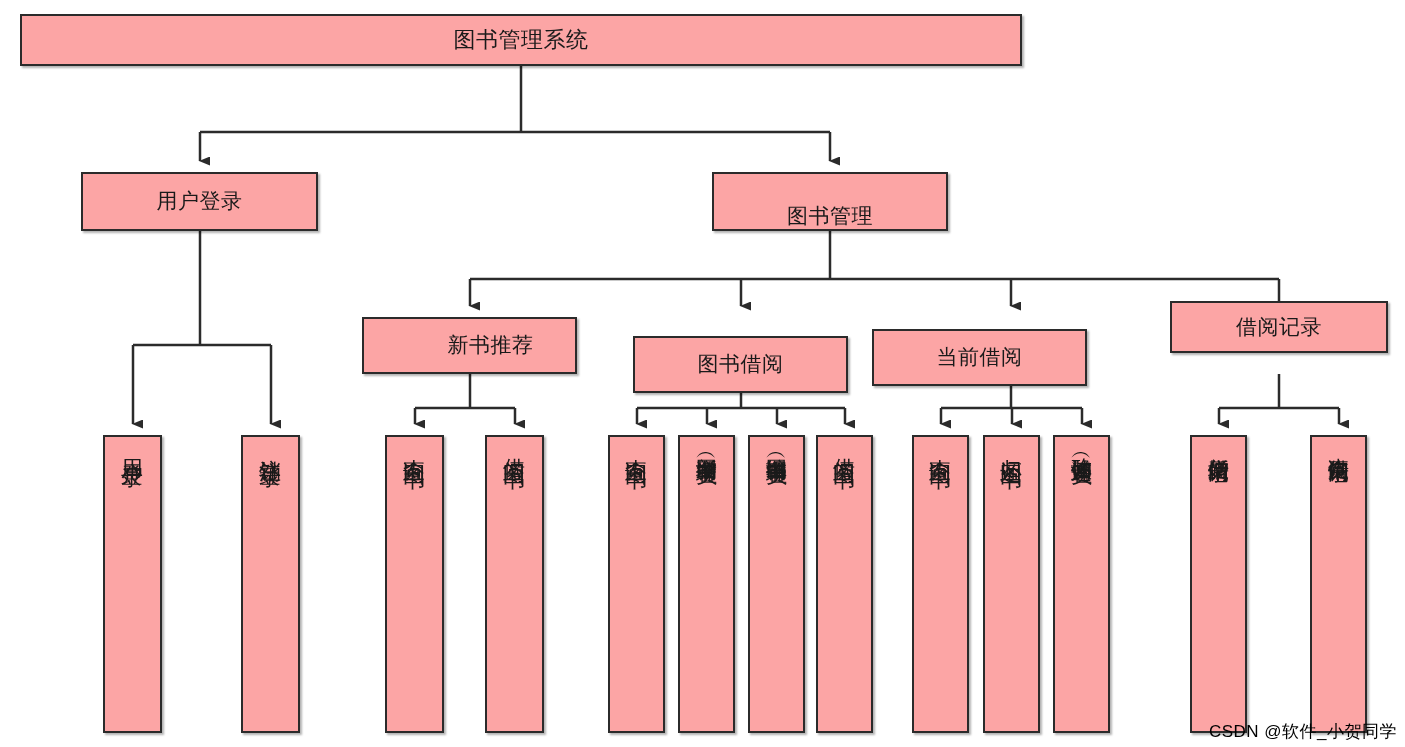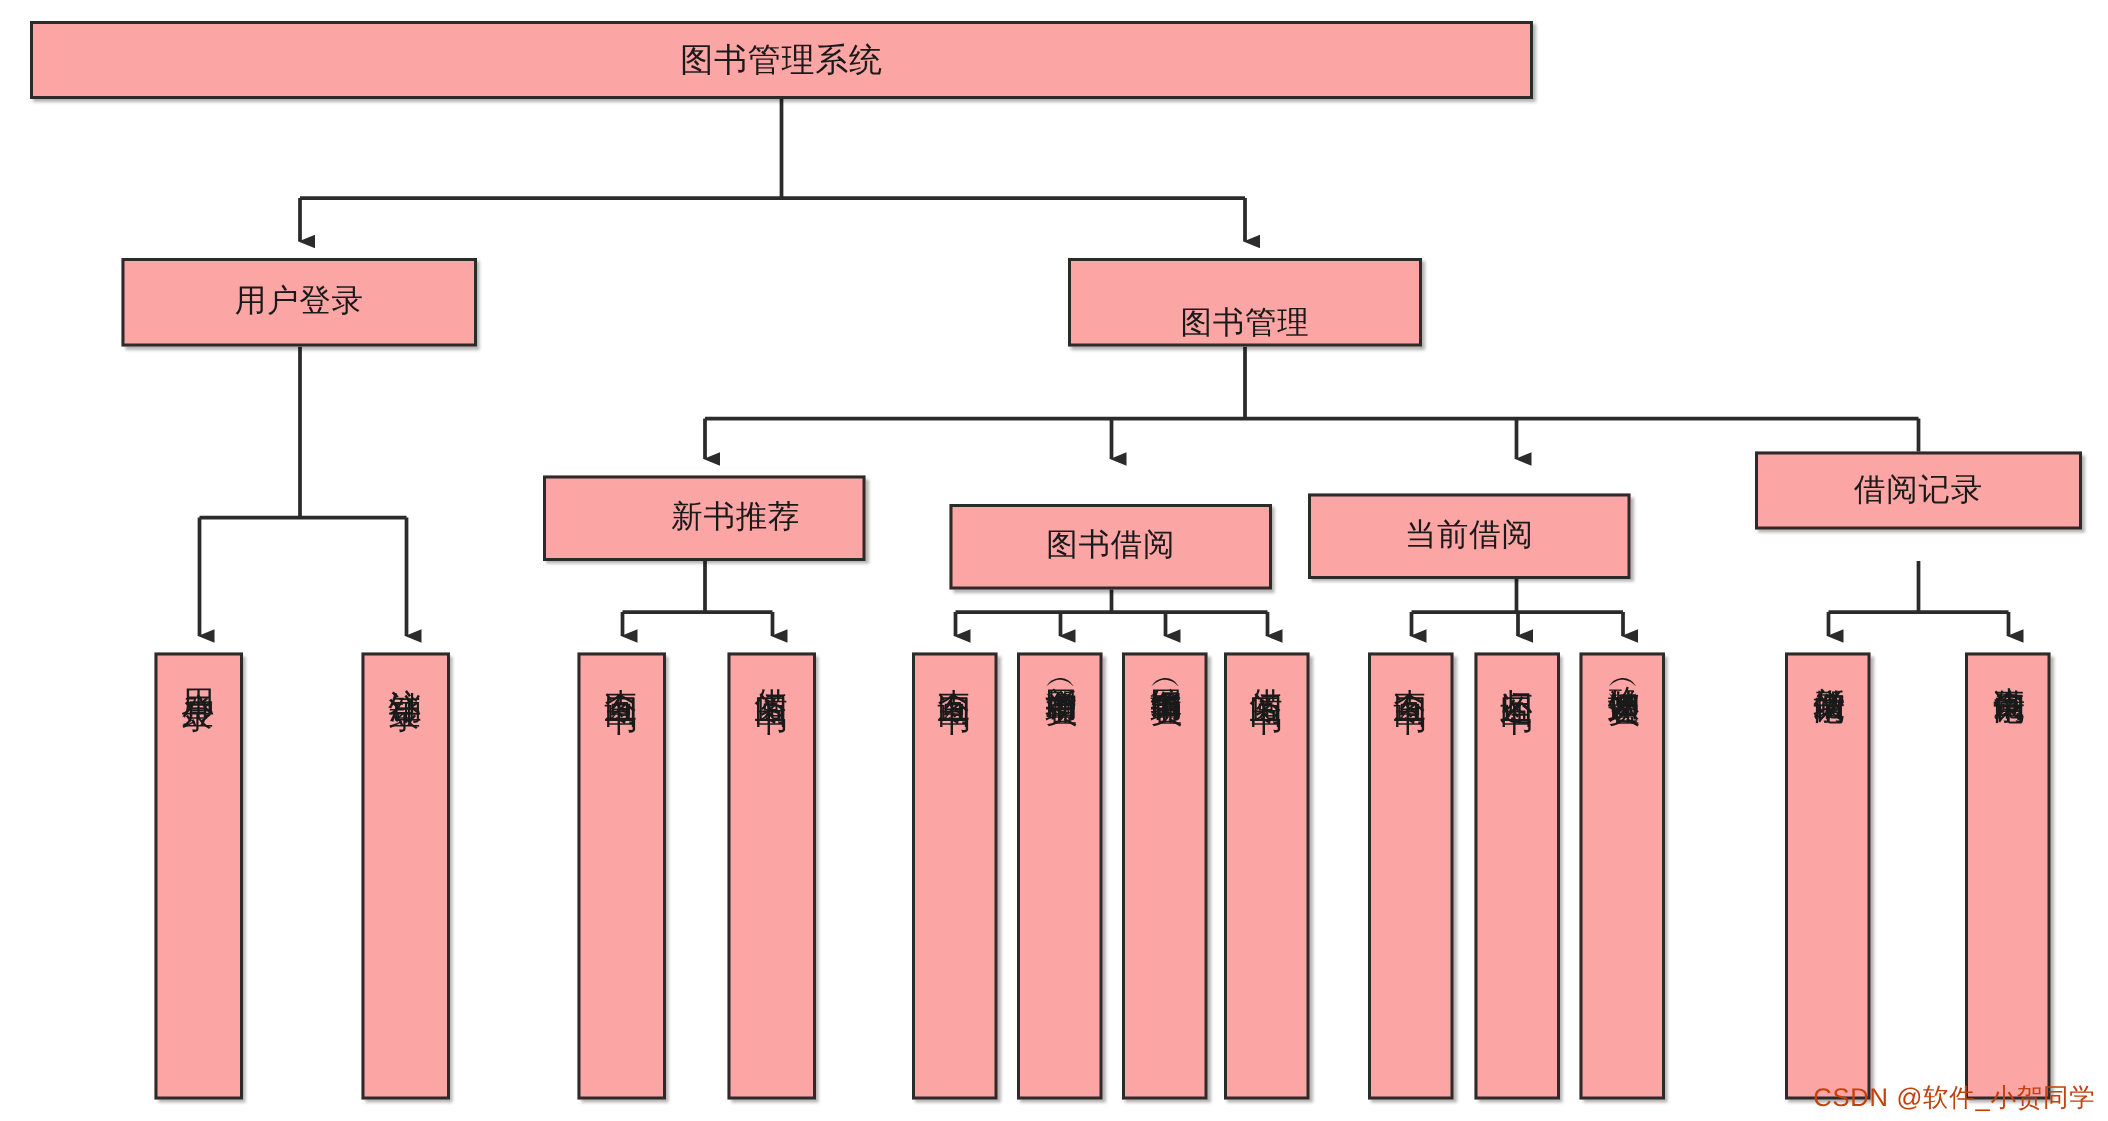--- a/index.html
+++ b/index.html
@@ -67,21 +67,21 @@
   }
   .node.v.tall .lbl {
     font-size: 21px;
     letter-spacing: 1px;
   }
   .watermark {
     position: absolute;
     right: 8px;
     bottom: 4px;
     font-size: 17px;
-    color: #c2410c;
+    color: #000000;
     white-space: nowrap;
     letter-spacing: 0.5px;
   }
 </style>
 </head>
 <body>
 
 <div id="canvas">
 
   <svg class="edges" viewBox="0 0 1405 747" preserveAspectRatio="none">

